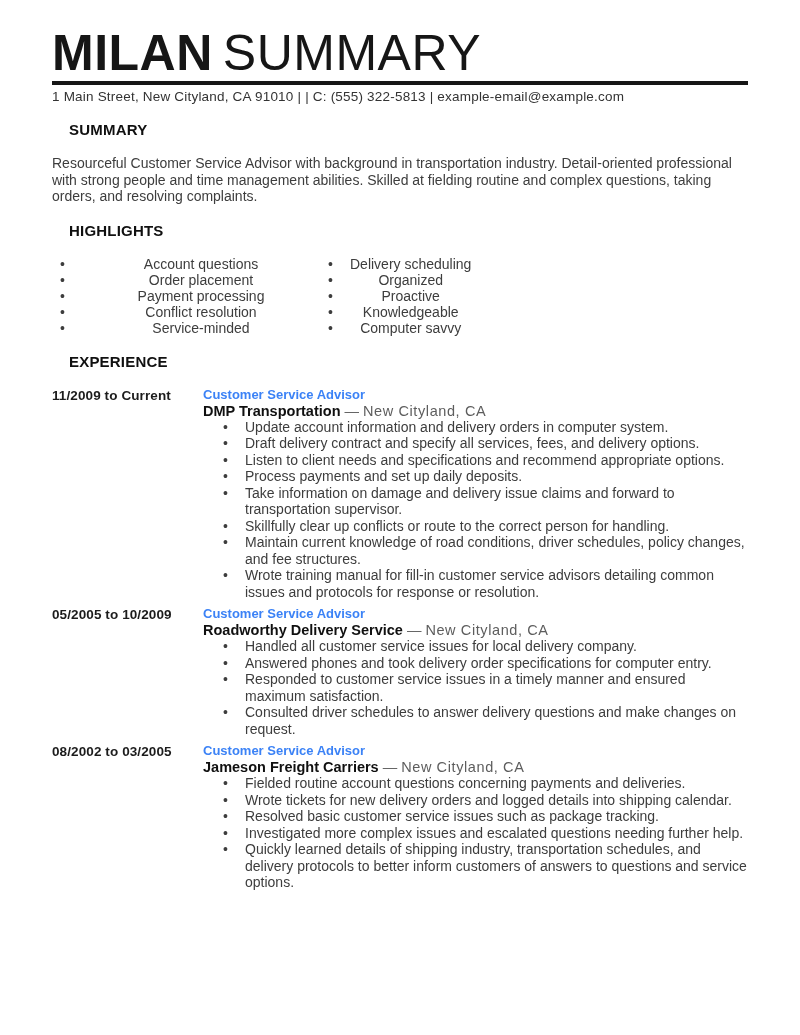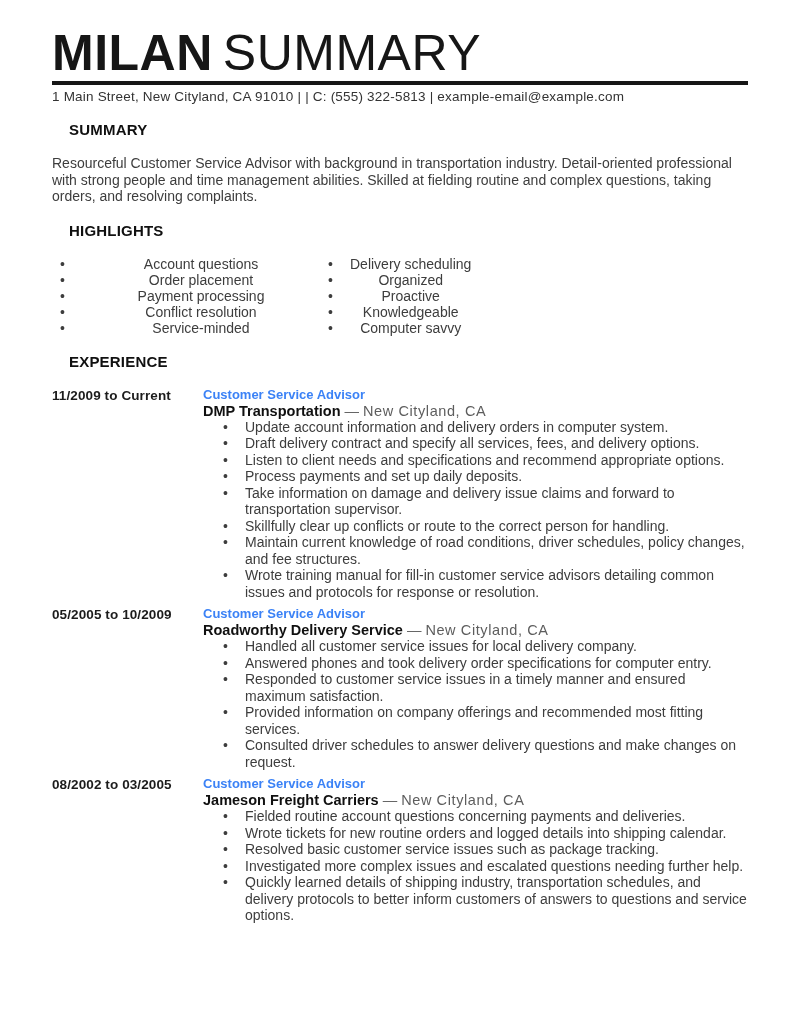--- a/index.html
+++ b/index.html
@@ -143,34 +143,33 @@
 
       <div class="job">
         <div class="dates">05/2005 to 10/2009</div>
         <div class="job-body">
           <div class="job-title">Customer Service Advisor</div>
           <div class="company-line"><span class="company">Roadworthy Delivery Service</span><span class="dash">—</span><span class="location">New Cityland, CA</span></div>
           <ul class="job-bullets">
             <li>Handled all customer service issues for local delivery company.</li>
             <li>Answered phones and took delivery order specifications for computer entry.</li>
             <li>Responded to customer service issues in a timely manner and ensured maximum satisfaction.</li>
-            <li>Provided information on company offerings and recommended most fitting services.</li>
             <li>Consulted driver schedules to answer delivery questions and make changes on request.</li>
           </ul>
         </div>
       </div>
 
       <div class="job">
         <div class="dates">08/2002 to 03/2005</div>
         <div class="job-body">
           <div class="job-title">Customer Service Advisor</div>
           <div class="company-line"><span class="company">Jameson Freight Carriers</span><span class="dash">—</span><span class="location">New Cityland, CA</span></div>
           <ul class="job-bullets">
             <li>Fielded routine account questions concerning payments and deliveries.</li>
-            <li>Wrote tickets for new routine orders and logged details into shipping calendar.</li>
+            <li>Wrote tickets for new delivery orders and logged details into shipping calendar.</li>
             <li>Resolved basic customer service issues such as package tracking.</li>
             <li>Investigated more complex issues and escalated questions needing further help.</li>
             <li>Quickly learned details of shipping industry, transportation schedules, and delivery protocols to better inform customers of answers to questions and service options.</li>
           </ul>
         </div>
       </div>
 
     </div>
   </section>
 

